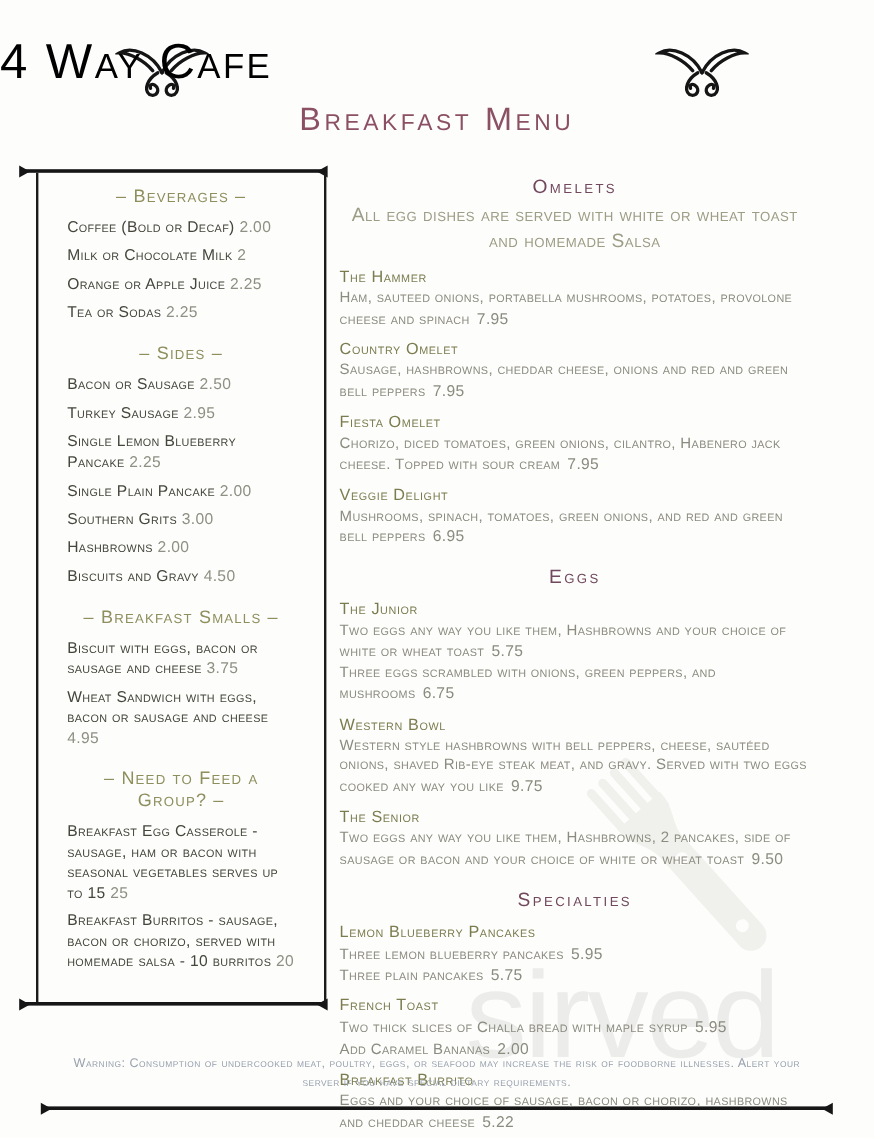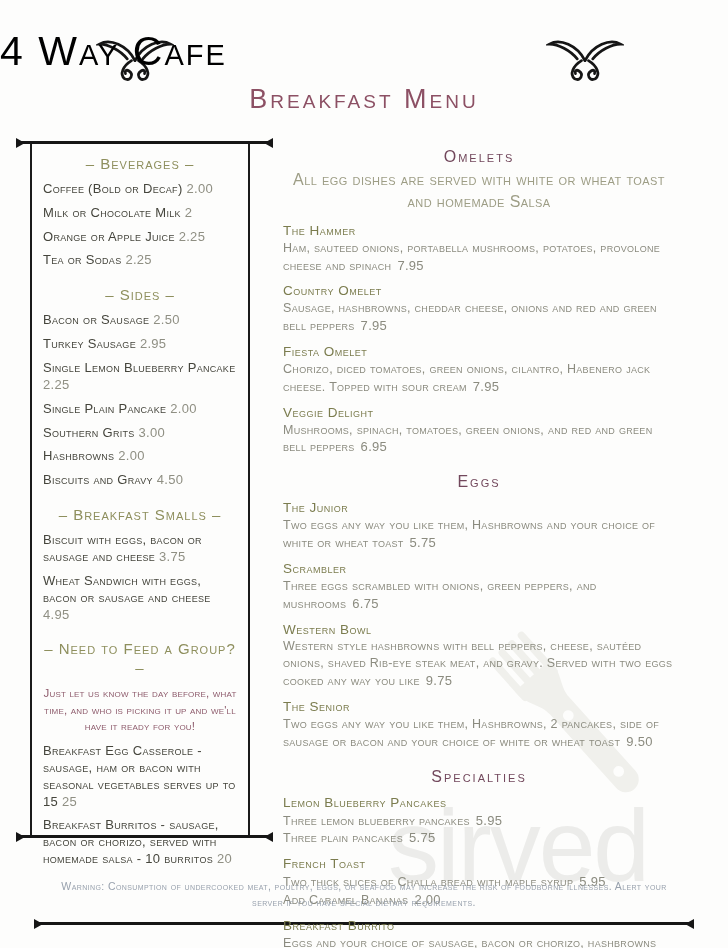--- a/index.html
+++ b/index.html
@@ -15,23 +15,23 @@
   .orn-l{left:96px;top:31px;}
   .orn-r{left:546px;top:31px;}
 
   
   .hline{position:absolute;height:3px;background:#161616;}
   .ah{position:absolute;width:0;height:0;border:5px solid transparent;}
   .ah-l{left:-2px;top:-3.5px;border-left:9px solid #161616;border-right:0;}
   .ah-r{right:-2px;top:-3.5px;border-right:9px solid #161616;border-left:0;}
 
   
-  .left-box{position:absolute;left:30px;top:144px;width:220px;height:691px;
+  .left-box{position:absolute;left:30px;top:144px;width:242px;height:691px;
             border-left:2px solid #1b1b1b;border-right:2px solid #1b1b1b;
-            padding:8px 11px;box-sizing:border-box;z-index:2;}
+            padding:8px 24px;box-sizing:border-box;z-index:2;}
   .l-heading{font-size:15px;text-align:center;color:#8e8f5d;letter-spacing:1px;
              margin:17px 0 7px;line-height:1.25;}
   .l-section:first-child .l-heading{margin-top:3px;}
   .l-item{font-size:13px;color:#45453c;letter-spacing:.3px;line-height:1.3;margin-bottom:7px;}
   .l-price{color:#8f8f83;}
   .l-note{font-size:11.5px;color:#8d5a6b;text-align:center;line-height:1.45;
           letter-spacing:.2px;margin:2px 0 8px;}
 
   
   .right-col{position:absolute;left:283px;top:148px;width:392px;z-index:2;}
@@ -118,21 +118,20 @@
           <div class="l-item"><span class="l-name">Hashbrowns</span> <span class="l-price">2.00</span></div>
           <div class="l-item"><span class="l-name">Biscuits and Gravy</span> <span class="l-price">4.50</span></div>
         </div>
         <div class="l-section">
           <div class="l-heading">– Breakfast Smalls –</div>
           <div class="l-item"><span class="l-name">Biscuit with eggs, bacon or sausage and cheese</span> <span class="l-price">3.75</span></div>
           <div class="l-item"><span class="l-name">Wheat Sandwich with eggs, bacon or sausage and cheese</span> <span class="l-price">4.95</span></div>
         </div>
         <div class="l-section">
           <div class="l-heading">– Need to Feed a Group? –</div>
-          <div class="l-note">Just let us know the day before, what time, and who is picking it up and we'll have it ready for you!</div>
           <div class="l-item"><span class="l-name">Breakfast Egg Casserole - sausage, ham or bacon with seasonal vegetables serves up to 15</span> <span class="l-price">25</span></div>
           <div class="l-item"><span class="l-name">Breakfast Burritos - sausage, bacon or chorizo, served with homemade salsa - 10 burritos</span> <span class="l-price">20</span></div>
         </div>
       </div>
   </div>
 
   <div class="right-col">
     <div>
         <div class="r-section">
           <div class="r-heading">Omelets</div>
@@ -154,21 +153,20 @@
             <div class="r-desc"><span>Mushrooms, spinach, tomatoes, green onions, and red and green bell peppers</span><span class="r-price">6.95</span></div>
           </div>
         </div>
         <div class="r-section">
           <div class="r-heading">Eggs</div>
           <div class="r-item">
             <div class="r-name">The Junior</div>
             <div class="r-desc"><span>Two eggs any way you like them,  Hashbrowns  and your choice of white or wheat toast</span><span class="r-price">5.75</span></div>
           </div>
           <div class="r-item">
-            <div class="r-name">Scrambler</div>
             <div class="r-desc"><span>Three eggs scrambled with onions, green peppers, and mushrooms</span><span class="r-price">6.75</span></div>
           </div>
           <div class="r-item">
             <div class="r-name">Western Bowl</div>
             <div class="r-desc"><span>Western style hashbrowns with bell peppers, cheese, sautéed onions, shaved Rib-eye steak meat, and gravy. Served with two eggs cooked any way you like</span><span class="r-price">9.75</span></div>
           </div>
           <div class="r-item">
             <div class="r-name">The Senior</div>
             <div class="r-desc"><span>Two eggs any way you like them, Hashbrowns, 2 pancakes, side of sausage or bacon and your choice of white or wheat toast</span><span class="r-price">9.50</span></div>
           </div>

